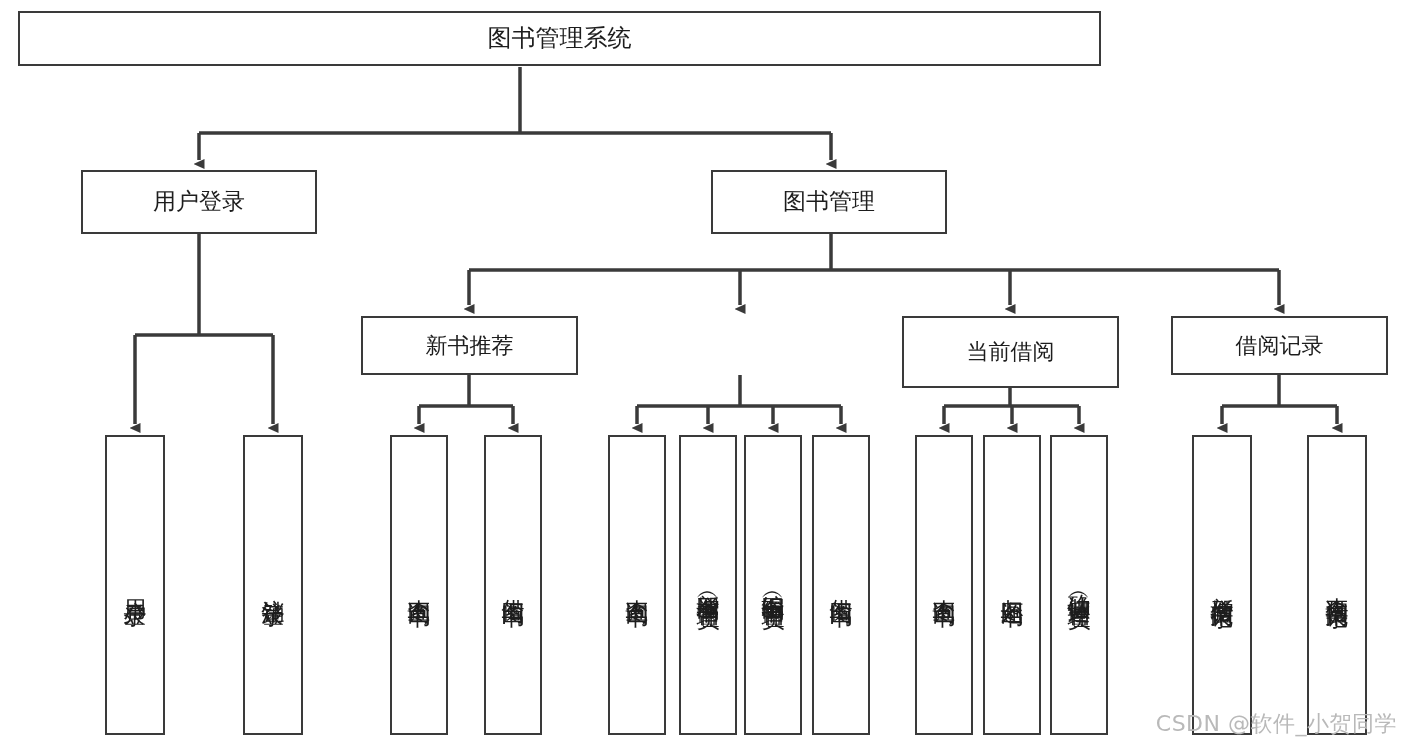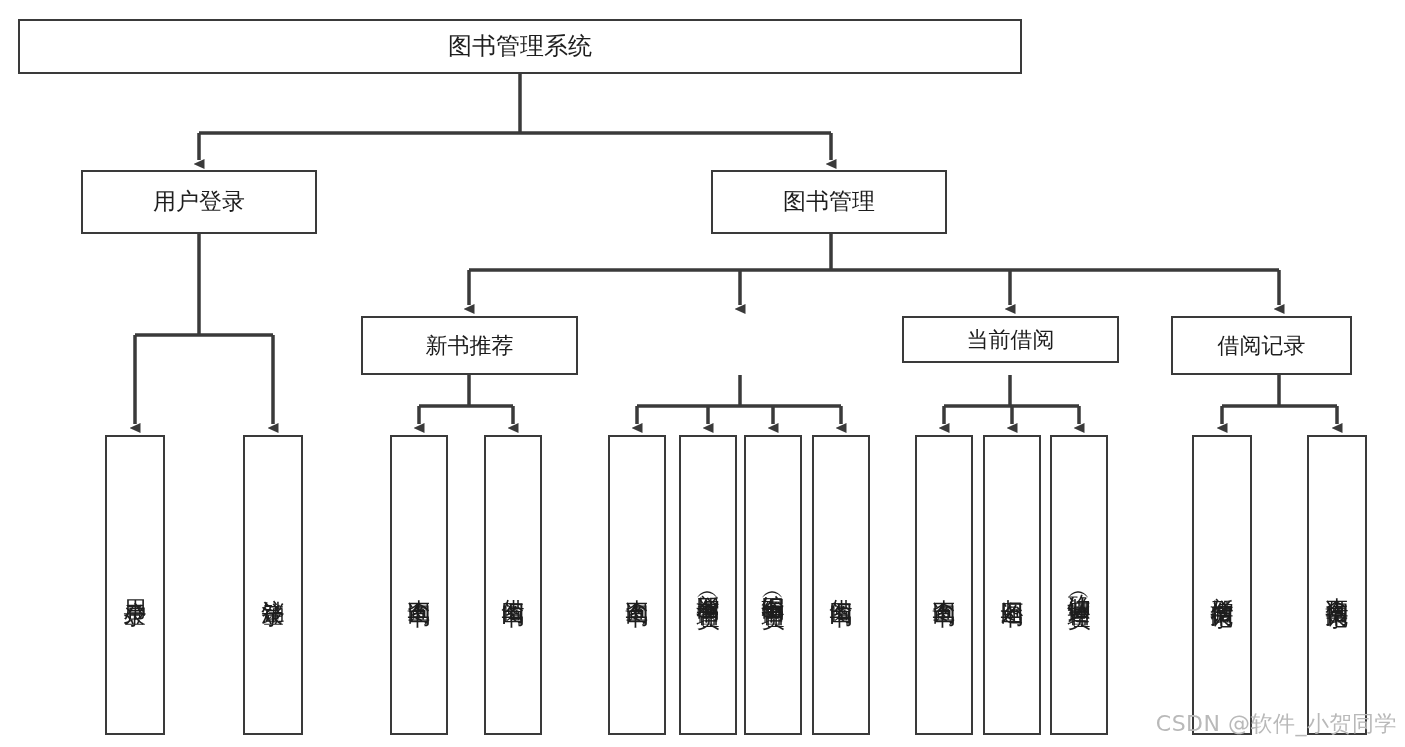--- a/index.html
+++ b/index.html
@@ -112,38 +112,38 @@
       <path d="M1012,406 L1012,424" marker-end="url(#arrow)"></path>
       <path d="M1079,406 L1079,424" marker-end="url(#arrow)"></path>
 
       <path d="M1279,375 L1279,406"></path>
       <path d="M1222,406 L1337,406"></path>
       <path d="M1222,406 L1222,424" marker-end="url(#arrow)"></path>
       <path d="M1337,406 L1337,424" marker-end="url(#arrow)"></path>
     </g>
   </svg>
 
-  <div class="node level-root" style="left:18px; top:19px; width:1004px; height:55px;">
+  <div class="node level-root" style="left:18px; top:11px; width:1083px; height:55px;">
     <span class="node-label">图书管理系统</span>
   </div>
 
   <div class="node level-2" style="left:81px; top:170px; width:236px; height:64px;">
     <span class="node-label">用户登录</span>
   </div>
   <div class="node level-2" style="left:711px; top:170px; width:236px; height:64px;">
     <span class="node-label">图书管理</span>
   </div>
 
   <div class="node level-3" style="left:361px; top:316px; width:217px; height:59px;">
     <span class="node-label">新书推荐</span>
   </div>
-  <div class="node level-3" style="left:902px; top:316px; width:217px; height:47px;">
+  <div class="node level-3" style="left:902px; top:316px; width:217px; height:72px;">
     <span class="node-label">当前借阅</span>
   </div>
-  <div class="node level-3" style="left:1171px; top:316px; width:181px; height:59px;">
+  <div class="node level-3" style="left:1171px; top:316px; width:217px; height:59px;">
     <span class="node-label">借阅记录</span>
   </div>
 
   <div class="node level-leaf" style="left:105px; top:435px; width:60px; height:300px;">
     <span class="node-label">用户登录</span>
   </div>
   <div class="node level-leaf" style="left:243px; top:435px; width:60px; height:300px;">
     <span class="node-label">注销登录</span>
   </div>
 

